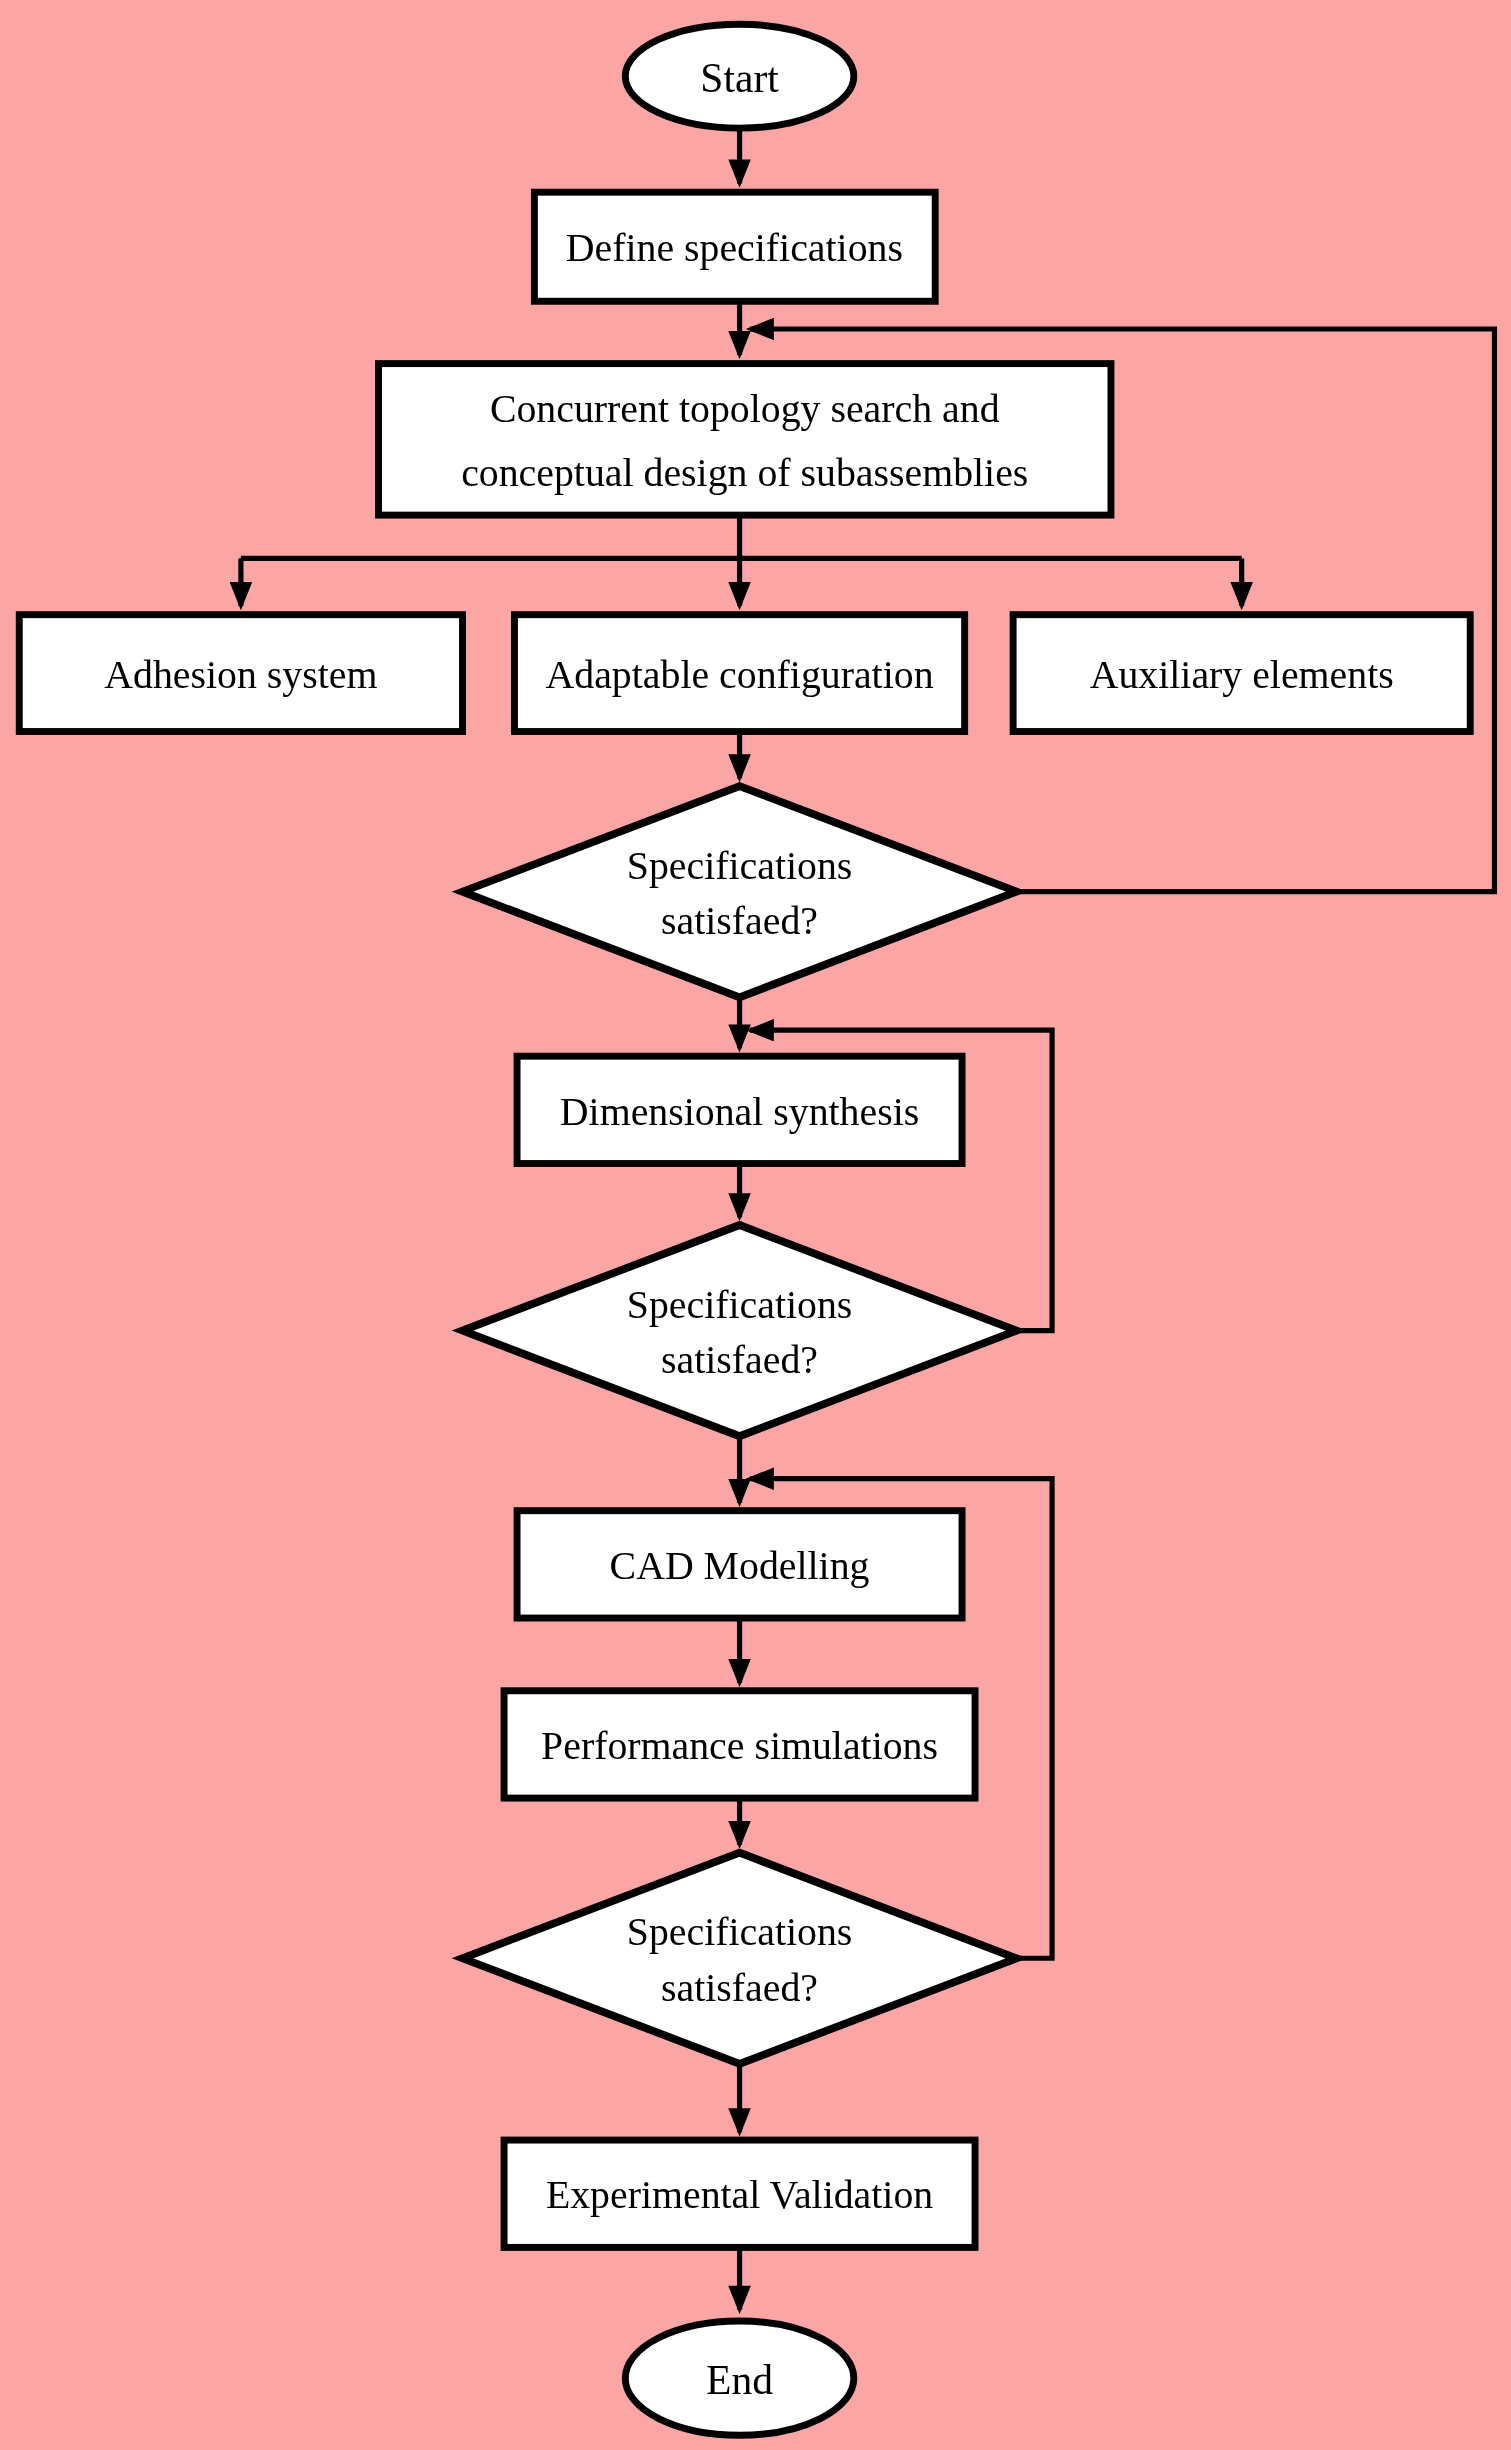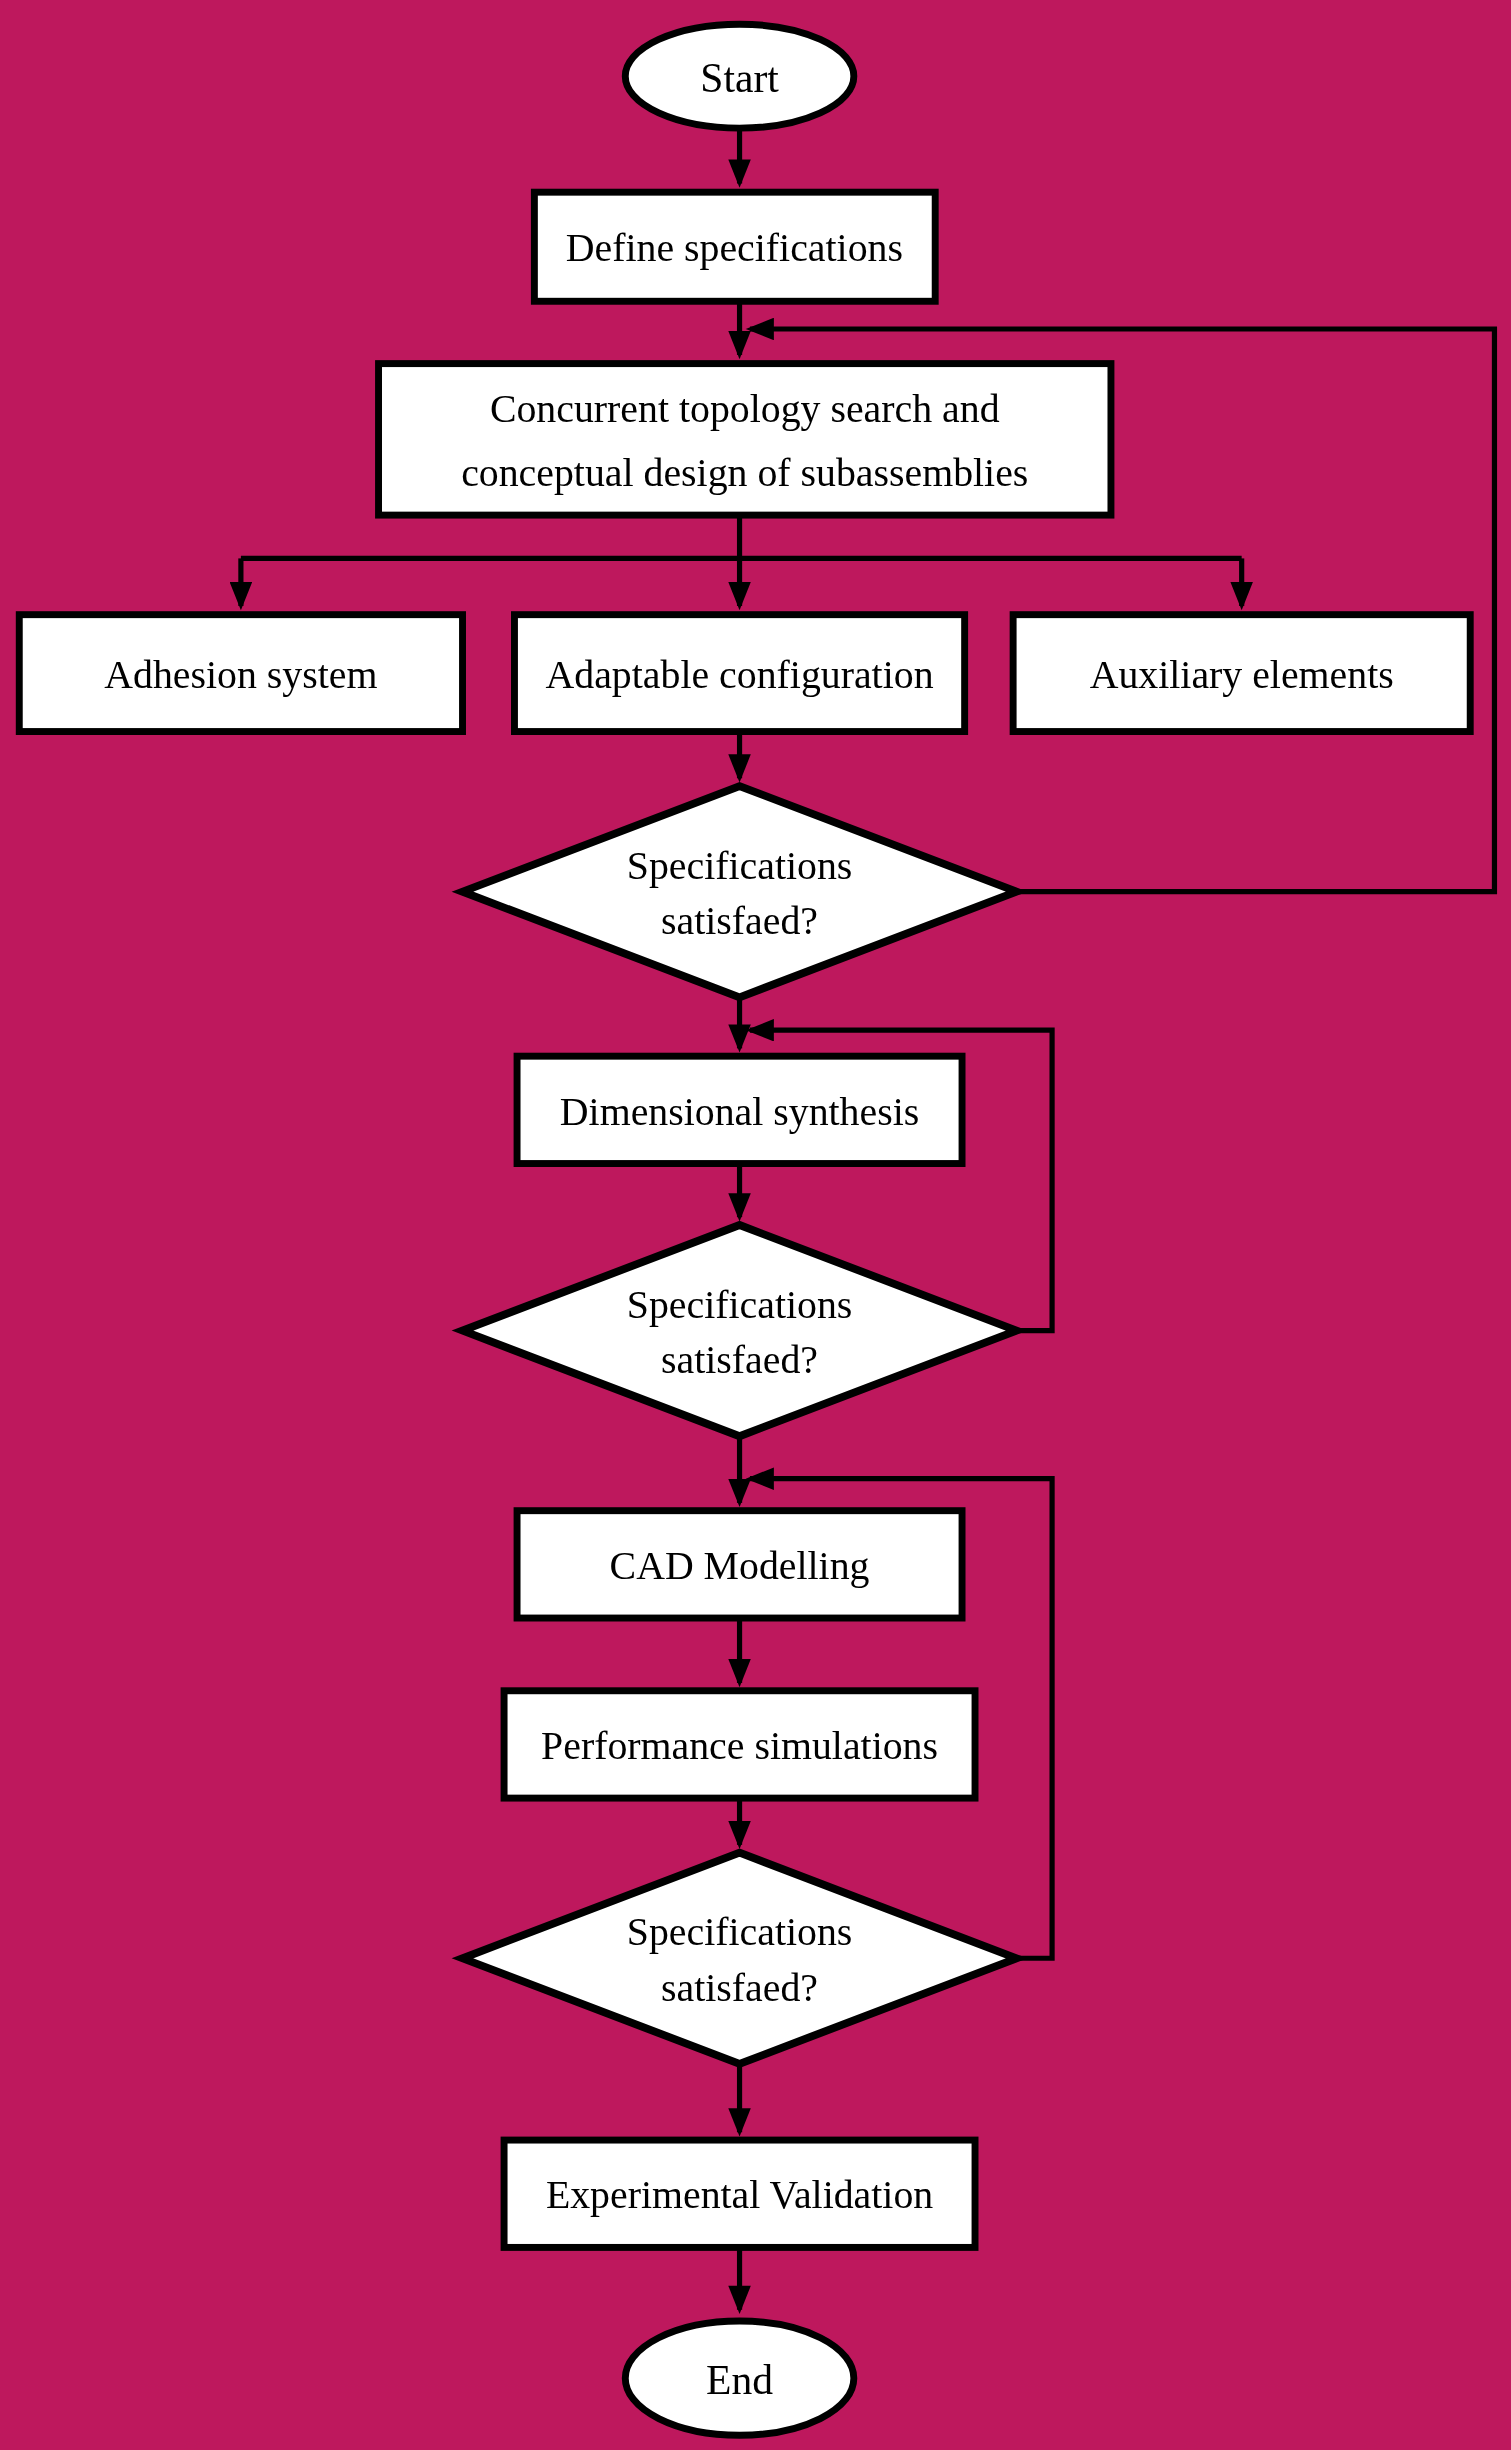--- a/index.html
+++ b/index.html
@@ -4,21 +4,21 @@
 <style>
   html, body {
     margin: 0;
     padding: 0;
     background: #ffffff;
   }
   .canvas {
     position: relative;
     width: 1512px;
     height: 2450px;
-    background: #be185d;
+    background: #fca5a5;
   }
   svg { display: block; }
   .shape {
     fill: #ffffff;
     stroke: #000000;
     stroke-width: 8;
   }
   .diamond {
     fill: #ffffff;
     stroke: #000000;

